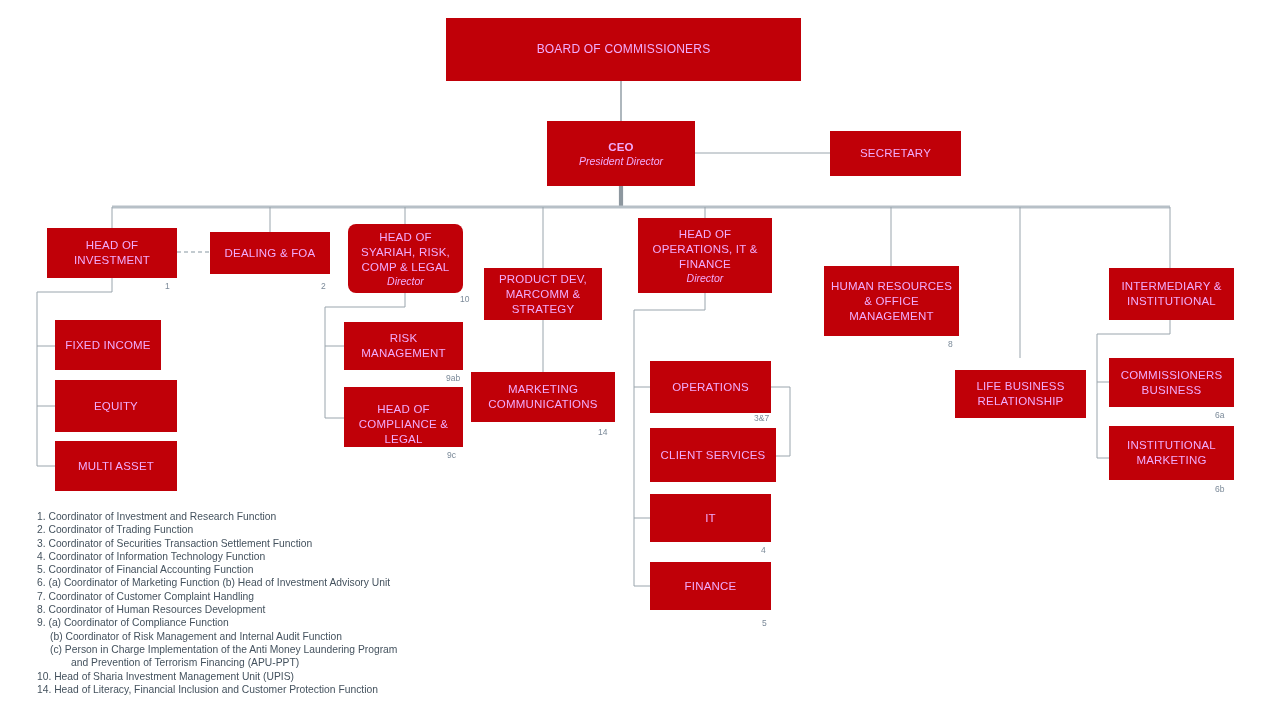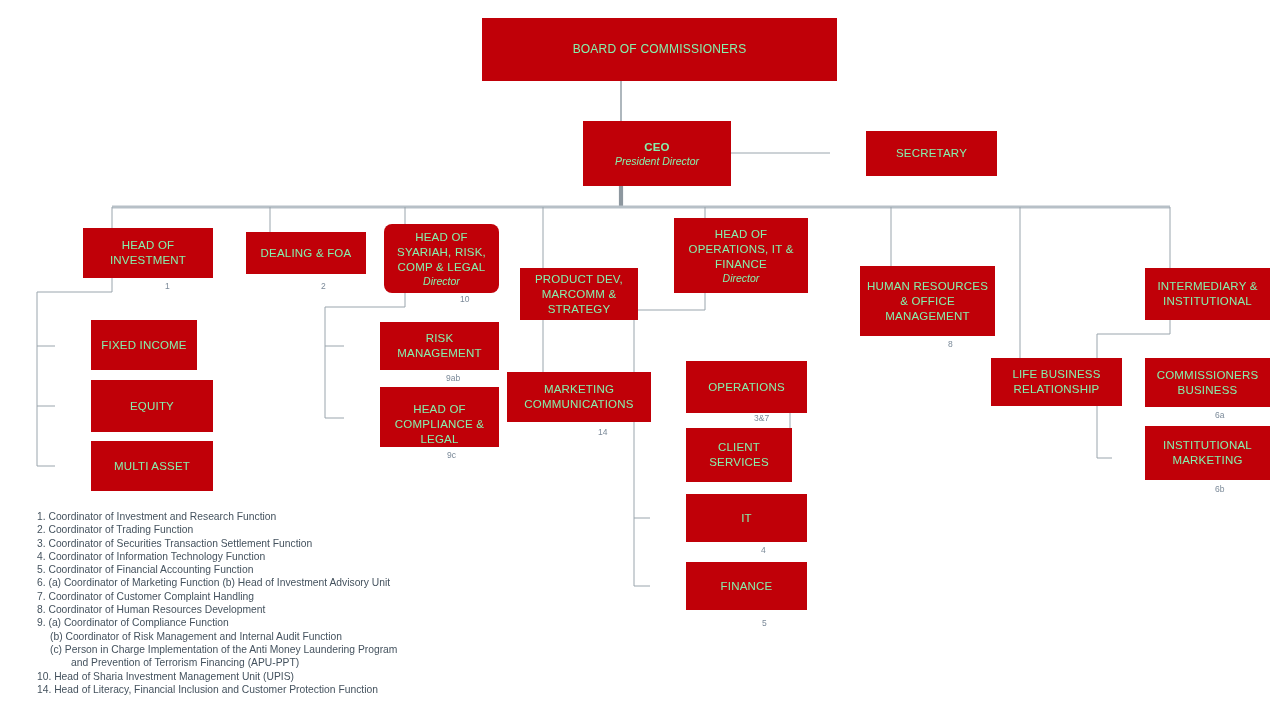--- a/index.html
+++ b/index.html
@@ -13,29 +13,28 @@
     font-family: "Liberation Sans", sans-serif;
   }
   #chart {
     position: absolute;
     left: 0; top: 0;
     width: 1280px; height: 720px;
   }
   .box {
     position: absolute;
     background: #C00008;
-    color: #86efac;
+    color: #f0abfc;
     display: flex;
     flex-direction: column;
     align-items: center;
     justify-content: center;
     text-align: center;
     box-sizing: border-box;
     z-index: 5;
-    margin-left: 36px;
   }
   .box .title {
     font-size: 11.5px;
     line-height: 15px;
     letter-spacing: 0.2px;
     padding: 0 4px;
   }
   .box.bold .title { font-weight: bold; }
   .box .subtitle {
     font-size: 10.5px;
@@ -205,35 +204,35 @@
   <div class="box" style="left:471px; top:372px; width:144px; height:50px;">
     <div class="title">MARKETING COMMUNICATIONS</div>
   </div>
   <div class="note" style="left:598px; top:427px;">14</div>
 
   <div class="box" style="left:650px; top:361px; width:121px; height:52px;">
     <div class="title">OPERATIONS</div>
   </div>
   <div class="note" style="left:754px; top:413px;">3&amp;7</div>
 
-  <div class="box" style="left:650px; top:428px; width:106px; height:54px;">
+  <div class="box" style="left:650px; top:428px; width:126px; height:54px;">
     <div class="title">CLIENT SERVICES</div>
   </div>
 
   <div class="box" style="left:650px; top:494px; width:121px; height:48px;">
     <div class="title">IT</div>
   </div>
   <div class="note" style="left:761px; top:545px;">4</div>
 
   <div class="box" style="left:650px; top:562px; width:121px; height:48px;">
     <div class="title">FINANCE</div>
   </div>
   <div class="note" style="left:762px; top:618px;">5</div>
 
-  <div class="box" style="left:955px; top:358px; width:131px; height:48px;">
+  <div class="box" style="left:955px; top:370px; width:131px; height:48px;">
     <div class="title">LIFE BUSINESS RELATIONSHIP</div>
   </div>
 
   <div class="box" style="left:1109px; top:358px; width:125px; height:49px;">
     <div class="title">COMMISSIONERS BUSINESS</div>
   </div>
   <div class="note" style="left:1215px; top:410px;">6a</div>
 
   <div class="box" style="left:1109px; top:426px; width:125px; height:54px;">
     <div class="title">INSTITUTIONAL MARKETING</div>

